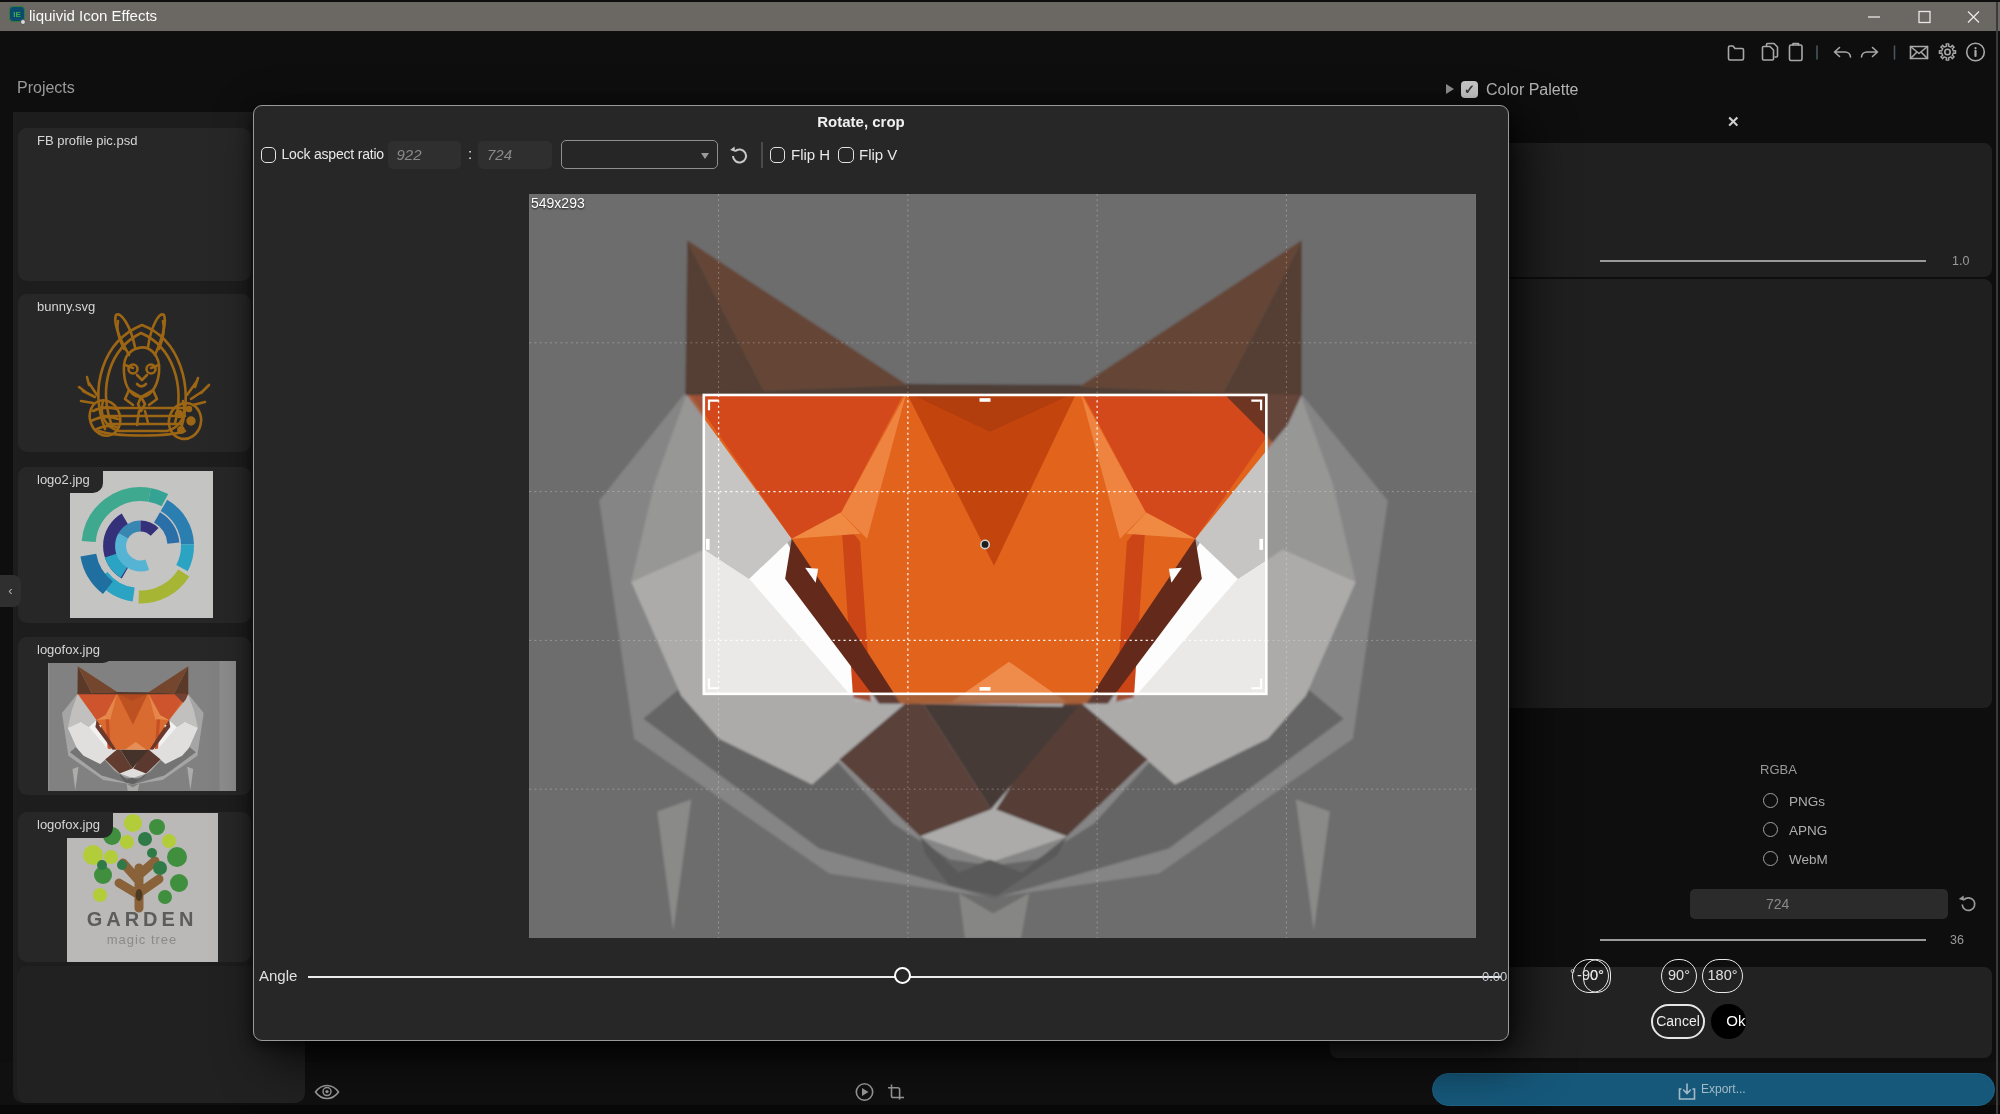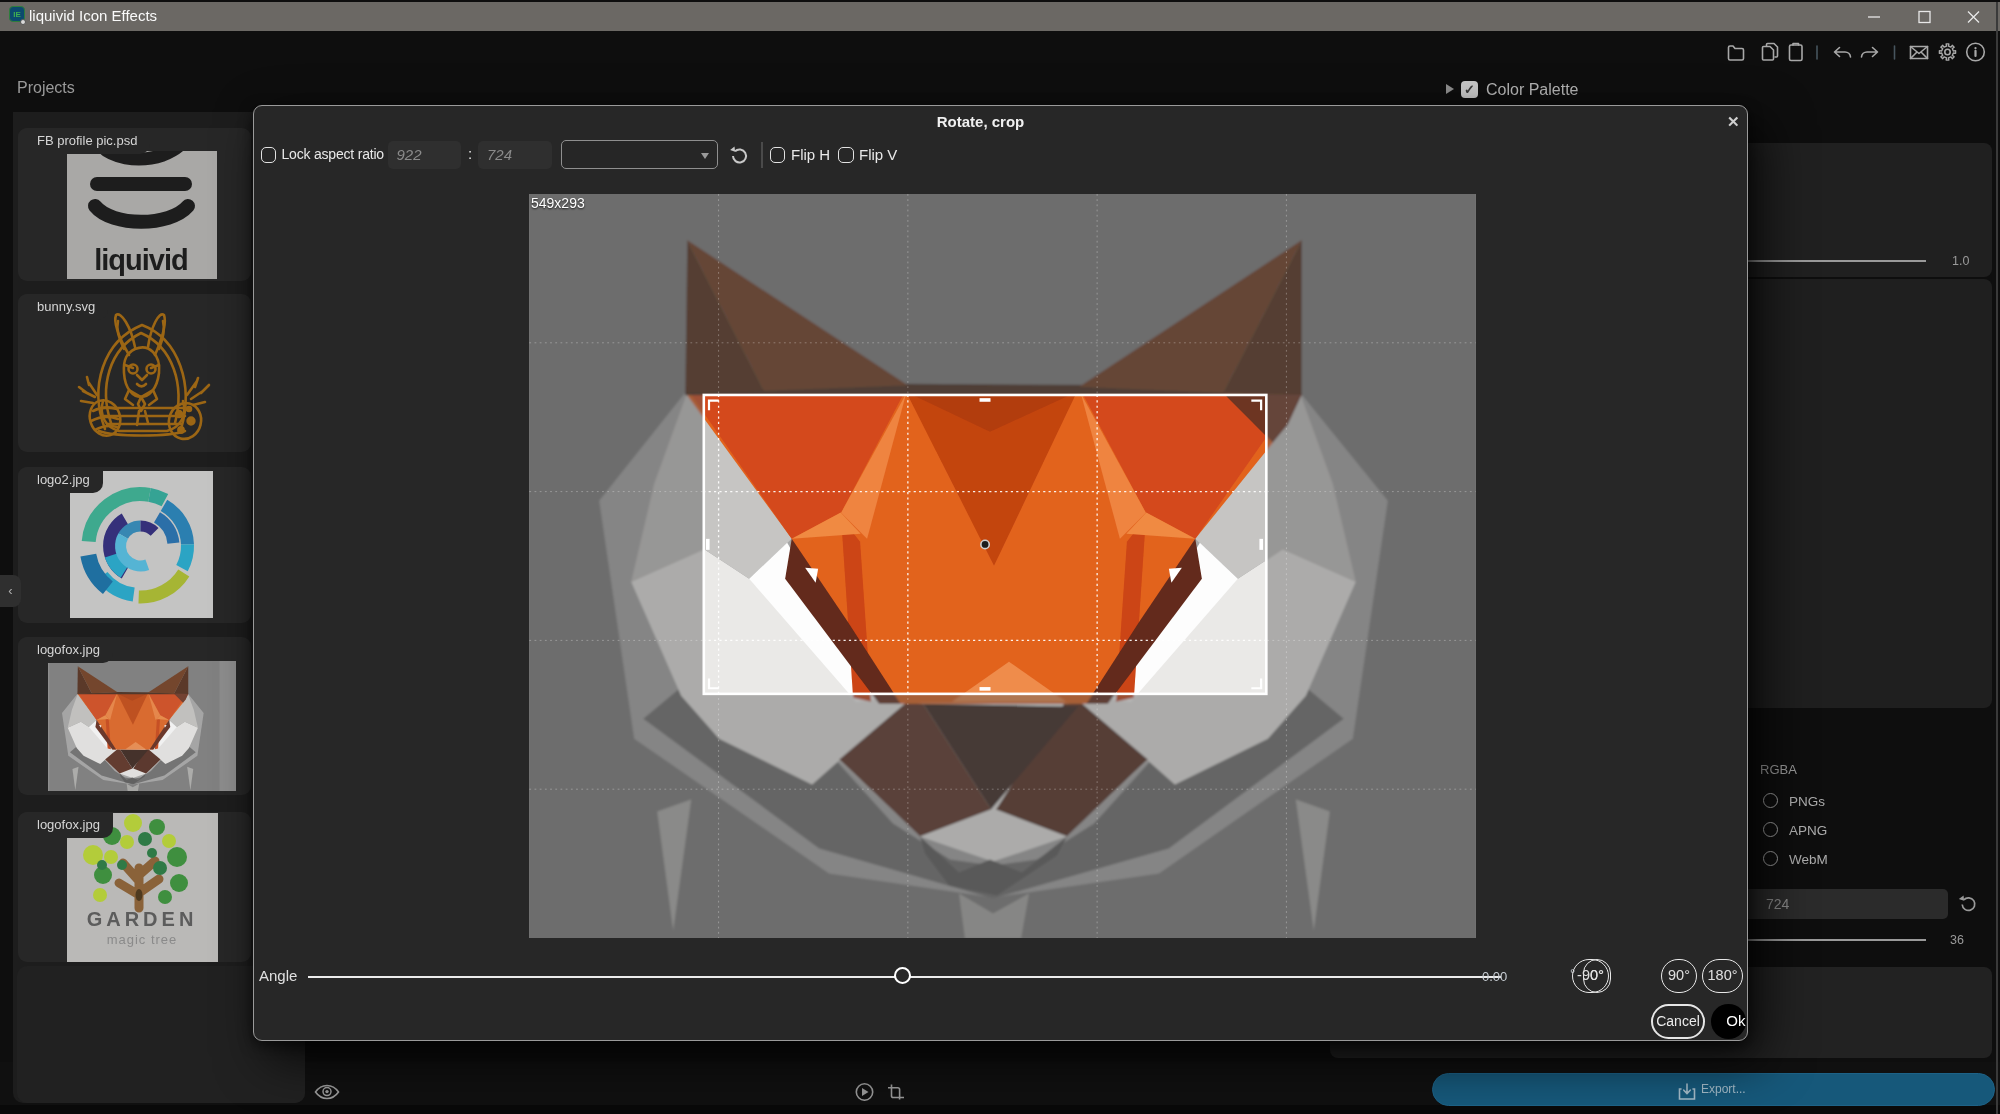--- a/index.html
+++ b/index.html
@@ -42,21 +42,21 @@
   .radiolabel { font-size:13.5px; color:#adadad; }
   #inp724 { left:1690px; top:889px; width:258px; height:30px; background:#2b2b2b;
     border-radius:5px; }
   
   #botbar { left:0; top:1062px; width:2000px; height:52px; background:#101010; }
   #botstrip { left:0; top:1105px; width:2000px; height:9px; background:#090909; }
   #export { left:1432px; top:1073px; width:563px; height:33px; background:#16587a;
     border-radius:17px; border:1px solid #1d6287; }
   #exportlabel { left:1701px; top:1082px; font-size:12px; color:#a3bac7; }
   
-  #dialog { left:253px; top:105px; width:1495px; height:936px; background:#272727;
+  #dialog { left:253px; top:105px; width:1256px; height:936px; background:#272727;
     border:1.5px solid #9a9a9a; border-radius:9px;
     box-shadow: 14px 18px 50px rgba(0,0,0,0.75), 0 4px 14px rgba(0,0,0,0.6); }
   #dlgtitle { left:-20px; top:6.5px; width:100%; text-align:center; font-size:15px;
     font-weight:bold; color:#f0f0f0; }
   #dlgclose { left:1473px; top:7px; font-size:15px; font-weight:bold; color:#d0d0d0; }
   .ckbox { width:15.5px; height:15.5px; border:1.6px solid #e2e2e2; border-radius:5px; }
   .ctrl-label { font-size:15px; color:#e8e8e8; }
   .numinput { width:73.5px; height:28px; background:#2f2f2f; border-radius:5px;
     color:#8a8a8a; font-size:15px; line-height:28px; padding-left:9px;font-style:italic; }
   #dropdown { left:306.5px; top:34px; width:157px; height:29px; background:#262626;
@@ -128,30 +128,20 @@
     <circle cx="255.5" cy="14" r="8.8"></circle>
     <path d="M255.5 10 v0.2 M255.5 12.8 v5.2" stroke-width="2.2"></path>
   </g>
 </svg>
 
 <div class="abs" id="projects">Projects</div>
 <div class="abs" id="sidepanel"></div>
 <div class="abs" style="left:17px;top:966px;width:288px;height:137px;background:#212121;border-radius:10px;"></div>
 
 <div class="abs card" style="top:127.5px; height:153.5px;">
-  <div class="thumb" style="left:49px; top:23px; width:150px; height:128px; background:#a9a8a6; overflow:hidden;">
-    <svg width="150" height="128" viewBox="0 0 150 128">
-      <g fill="none" stroke="#1d1d1d" stroke-linecap="round">
-        <path d="M30 -10 C42 8 72 12 96 4 C106 0 113 -4 117 -11" stroke-width="13"></path>
-        <path d="M30 33 H118" stroke-width="14"></path>
-        <path d="M28 55 C45 76 103 76 121 55" stroke-width="14"></path>
-      </g>
-      <text x="74" y="119" font-size="29" font-weight="bold" letter-spacing="-1" fill="#1d1d1d" text-anchor="middle" font-family="Liberation Sans">liquivid</text>
-    </svg>
-  </div>
   <div class="cardlabel">FB profile pic.psd</div>
 </div>
 <div class="abs card" style="top:293.5px; height:158.5px;">
   <div class="thumb" style="left:57px; top:17px; width:146px; height:131px;">
     <svg width="146" height="131" viewBox="0 0 146 131">
       <g fill="none" stroke="#9c6614" stroke-width="2.6" stroke-linecap="round" stroke-linejoin="round">
         <path d="M30 118 C14 76 28 30 67 14 C104 28 119 74 106 118"></path>
         <path d="M36 112 C24 76 34 38 66 22 C98 36 110 74 100 112"></path>
         <path d="M54 44 C46 30 38 12 41 4 C46 0 56 16 60 36"></path>
         <path d="M49 38 C44 28 41 18 43 10"></path>

